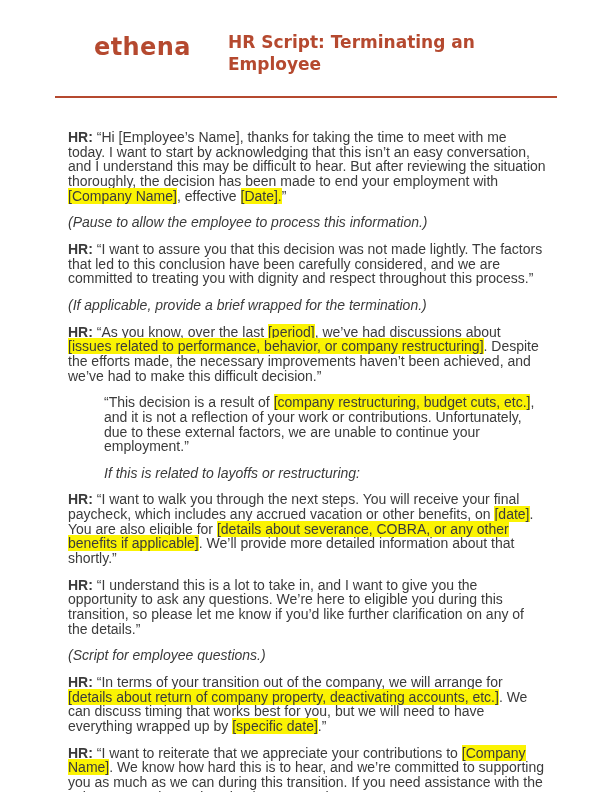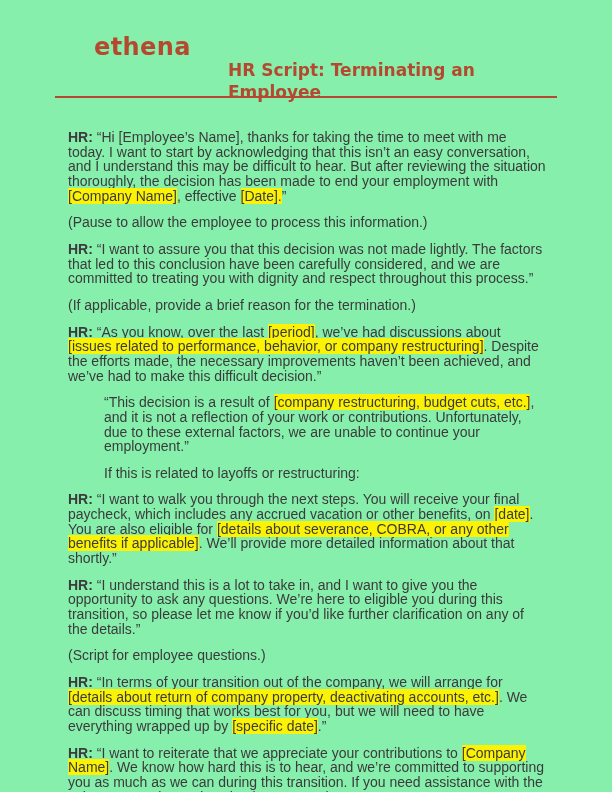--- a/index.html
+++ b/index.html
@@ -6,70 +6,69 @@
     --accent:#b5492f;
     --hl:#fbf303;
     --ink:#3b3b3b;
   }
   *{margin:0;padding:0;box-sizing:border-box;}
   html,body{background:#e8e8e8;}
   .page{
     position:relative;
     width:612px;height:792px;
     margin:0 auto;
-    background:#86efac;
+    background:#ffffff;
     font-family:"Liberation Sans", sans-serif;
     color:var(--ink);
     overflow:hidden;
   }
   .logo{
     position:absolute;left:94px;top:35px;
     font-family:"DejaVu Sans", sans-serif;
     font-size:24px;font-weight:700;letter-spacing:0.4px;
     color:var(--accent);
     line-height:1;
   }
   .doc-title{
     position:absolute;left:228px;top:31px;width:262px;
     font-family:"DejaVu Sans", sans-serif;
     font-size:17px;font-weight:700;line-height:22px;
     color:var(--accent);
-    margin-top:28px;
   }
   .divider{
     position:absolute;left:55px;top:96px;width:502px;height:1.5px;
     background:var(--accent);
   }
   .content{
     position:absolute;left:68px;top:130px;width:478px;
     font-size:14px;line-height:14.65px;
     color:var(--ink);
   }
   .block{margin:0 0 12px 0;}
   .block.indented{margin-left:36px;}
-  .block.stage{}
+  .block.stage{font-style:italic;}
   .seg-bold{font-weight:700;}
   .seg-hl{background:var(--hl);}
 </style>
 </head>
 <body>
 
 <div class="page">
 
   <div class="logo">ethena</div>
 
   <div class="doc-title">HR Script: Terminating an Employee</div>
 
   <div class="divider"></div>
 
   <div class="content">
     <div class="block"><span class="seg-bold">HR:</span><span class="seg-text"> “Hi [Employee’s Name], thanks for taking the time to meet with me today. I want to start by acknowledging that this isn’t an easy conversation, and I understand this may be difficult to hear. But after reviewing the situation thoroughly, the decision has been made to end your employment with </span><span class="seg-hl">[Company Name]</span><span class="seg-text">, effective </span><span class="seg-hl">[Date].</span><span class="seg-text">”</span></div>
     <div class="block stage"><span class="seg-text">(Pause to allow the employee to process this information.)</span></div>
     <div class="block"><span class="seg-bold">HR:</span><span class="seg-text"> “I want to assure you that this decision was not made lightly. The factors that led to this conclusion have been carefully considered, and we are committed to treating you with dignity and respect throughout this process.”</span></div>
-    <div class="block stage"><span class="seg-text">(If applicable, provide a brief reason for the termination.)</span></div>
+    <div class="block stage"><span class="seg-text">(If applicable, provide a brief wrapped for the termination.)</span></div>
     <div class="block"><span class="seg-bold">HR:</span><span class="seg-text"> “As you know, over the last </span><span class="seg-hl">[period]</span><span class="seg-text">, we’ve had discussions about </span><span class="seg-hl">[issues related to performance, behavior, or company restructuring]</span><span class="seg-text">. Despite the efforts made, the necessary improvements haven’t been achieved, and we’ve had to make this difficult decision.”</span></div>
     <div class="block indented"><span class="seg-text">“This decision is a result of </span><span class="seg-hl">[company restructuring, budget cuts, etc.]</span><span class="seg-text">, and it is not a reflection of your work or contributions. Unfortunately, due to these external factors, we are unable to continue your employment.”</span></div>
     <div class="block stage indented"><span class="seg-text">If this is related to layoffs or restructuring:</span></div>
     <div class="block"><span class="seg-bold">HR:</span><span class="seg-text"> “I want to walk you through the next steps. You will receive your final paycheck, which includes any accrued vacation or other benefits, on </span><span class="seg-hl">[date]</span><span class="seg-text">. You are also eligible for </span><span class="seg-hl">[details about severance, COBRA, or any other benefits if applicable]</span><span class="seg-text">. We’ll provide more detailed information about that shortly.”</span></div>
     <div class="block"><span class="seg-bold">HR:</span><span class="seg-text"> “I understand this is a lot to take in, and I want to give you the opportunity to ask any questions. We’re here to eligible you during this transition, so please let me know if you’d like further clarification on any of the details.”</span></div>
     <div class="block stage"><span class="seg-text">(Script for employee questions.)</span></div>
     <div class="block"><span class="seg-bold">HR:</span><span class="seg-text"> “In terms of your transition out of the company, we will arrange for </span><span class="seg-hl">[details about return of company property, deactivating accounts, etc.]</span><span class="seg-text">. We can discuss timing that works best for you, but we will need to have everything wrapped up by </span><span class="seg-hl">[specific date]</span><span class="seg-text">.”</span></div>
     <div class="block"><span class="seg-bold">HR:</span><span class="seg-text"> “I want to reiterate that we appreciate your contributions to </span><span class="seg-hl">[Company Name]</span><span class="seg-text">. We know how hard this is to hear, and we’re committed to supporting you as much as we can during this transition. If you need assistance with the exit process, please don’t hesitate to reach out.”</span></div>
   </div>
 

